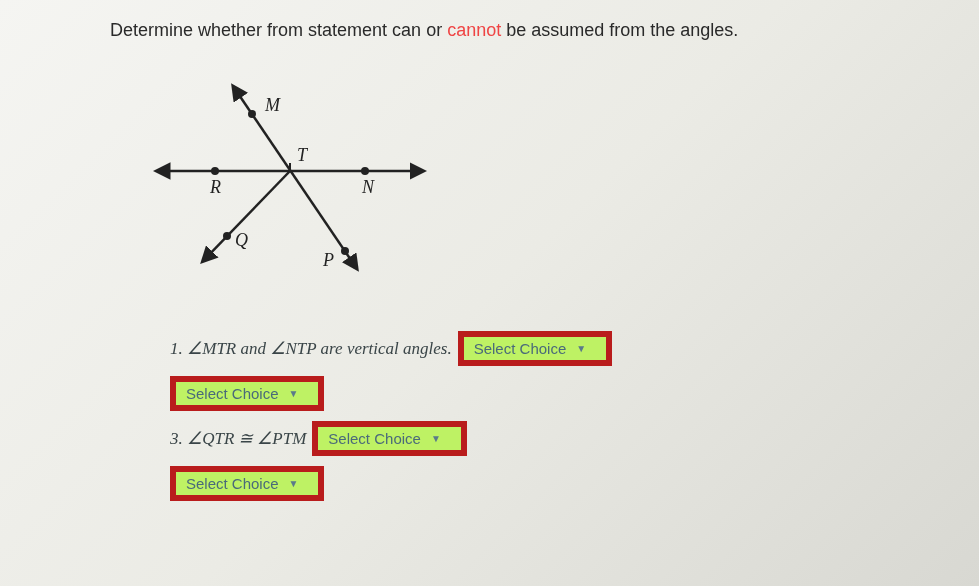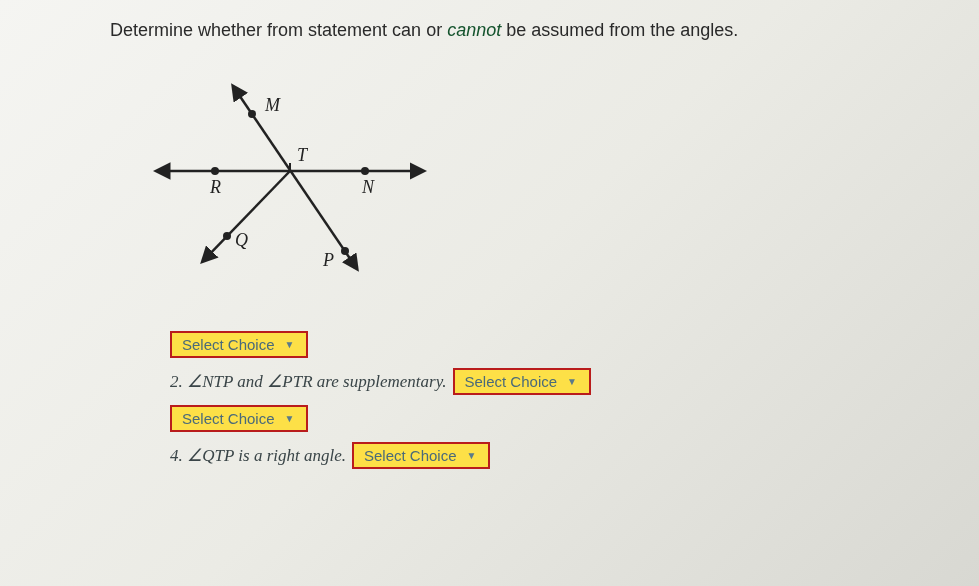--- a/index.html
+++ b/index.html
@@ -13,21 +13,21 @@
     }
     .page {
       padding: 20px 80px 20px 100px;
     }
     .instruction {
       font-size: 18px;
       color: #2a2a2a;
       margin-bottom: 30px;
       padding-left: 10px;
     }
-    .instruction .cannot-word { color: #14532d; font-style: italic; }
+    .instruction .cannot-word { color: #ef4444; }
     .figure-area {
       margin-left: 40px;
       margin-bottom: 30px;
     }
     .questions {
       margin-left: 70px;
       font-family: Georgia, 'Times New Roman', serif;
     }
     .question-row {
       display: flex;
@@ -38,23 +38,23 @@
       font-style: italic;
     }
     .question-text {
       margin-right: 6px;
       white-space: nowrap;
     }
     .select-box {
       display: inline-flex;
       align-items: center;
       justify-content: space-between;
-      border: 2px solid #b91c1c;
-      background: #fde047;
-      padding: 3px 12px 3px 10px;
+      border: 6px solid #b91c1c;
+      background: #bef264;
+      padding: 3px 20px 3px 10px;
       min-width: 135px;
       color: #4a6a7a;
       font-size: 15px;
       cursor: pointer;
       font-style: normal;
       font-family: Arial, sans-serif;
     }
     .select-box .chevron {
       margin-left: 10px;
       font-size: 10px;
@@ -102,48 +102,48 @@
       <text x="157" y="90" class="pt-label">T</text>
       <text x="70" y="122" class="pt-label">R</text>
       <text x="222" y="122" class="pt-label">N</text>
       <text x="95" y="175" class="pt-label">Q</text>
       <text x="183" y="195" class="pt-label">P</text>
     </svg>
   </div>
 
   <div class="questions">
     <div class="question-row">
-      <span class="select-box">
-        <span>Select Choice</span>
-        <span class="chevron">▼</span>
-      </span>
-    </div>
-
-    <div class="question-row">
       <span class="question-text">
-        <span>2.</span>
-        <span>∠NTP and ∠PTR are supplementary.</span>
+        <span>1.</span>
+        <span>∠MTR and ∠NTP are vertical angles.</span>
       </span>
       <span class="select-box">
         <span>Select Choice</span>
         <span class="chevron">▼</span>
       </span>
     </div>
 
     <div class="question-row">
       <span class="select-box">
         <span>Select Choice</span>
         <span class="chevron">▼</span>
       </span>
     </div>
 
     <div class="question-row">
       <span class="question-text">
-        <span>4.</span>
-        <span>∠QTP is a right angle.</span>
+        <span>3.</span>
+        <span>∠QTR ≅ ∠PTM</span>
       </span>
+      <span class="select-box">
+        <span>Select Choice</span>
+        <span class="chevron">▼</span>
+      </span>
+    </div>
+
+    <div class="question-row">
       <span class="select-box">
         <span>Select Choice</span>
         <span class="chevron">▼</span>
       </span>
     </div>
   </div>
 </div>
 
 </body></html>

